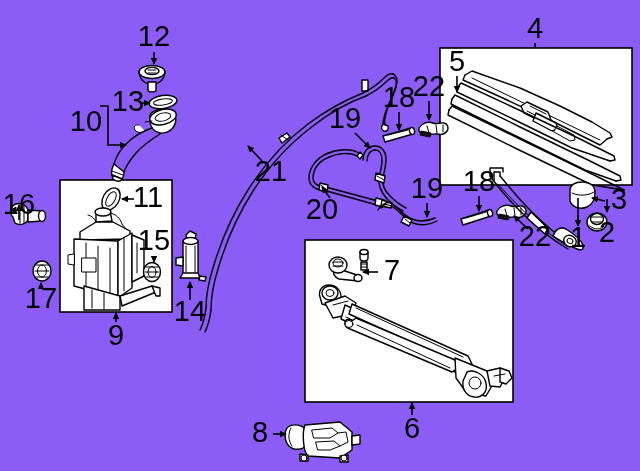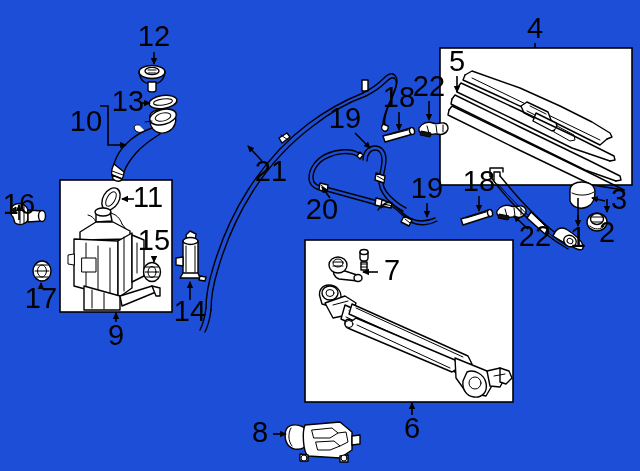--- a/index.html
+++ b/index.html
@@ -8,21 +8,21 @@
     padding: 0;
     background: #ffffff;
   }
   body {
     font-family: "Liberation Sans", sans-serif;
   }
   #diagram-root {
     position: relative;
     width: 640px;
     height: 471px;
-    background: #1d4ed8;
+    background: #8b5cf6;
     overflow: hidden;
     text-decoration: underline;
   }
   #diagram-svg {
     position: absolute;
     left: 0;
     top: 0;
     width: 640px;
     height: 471px;
   }

